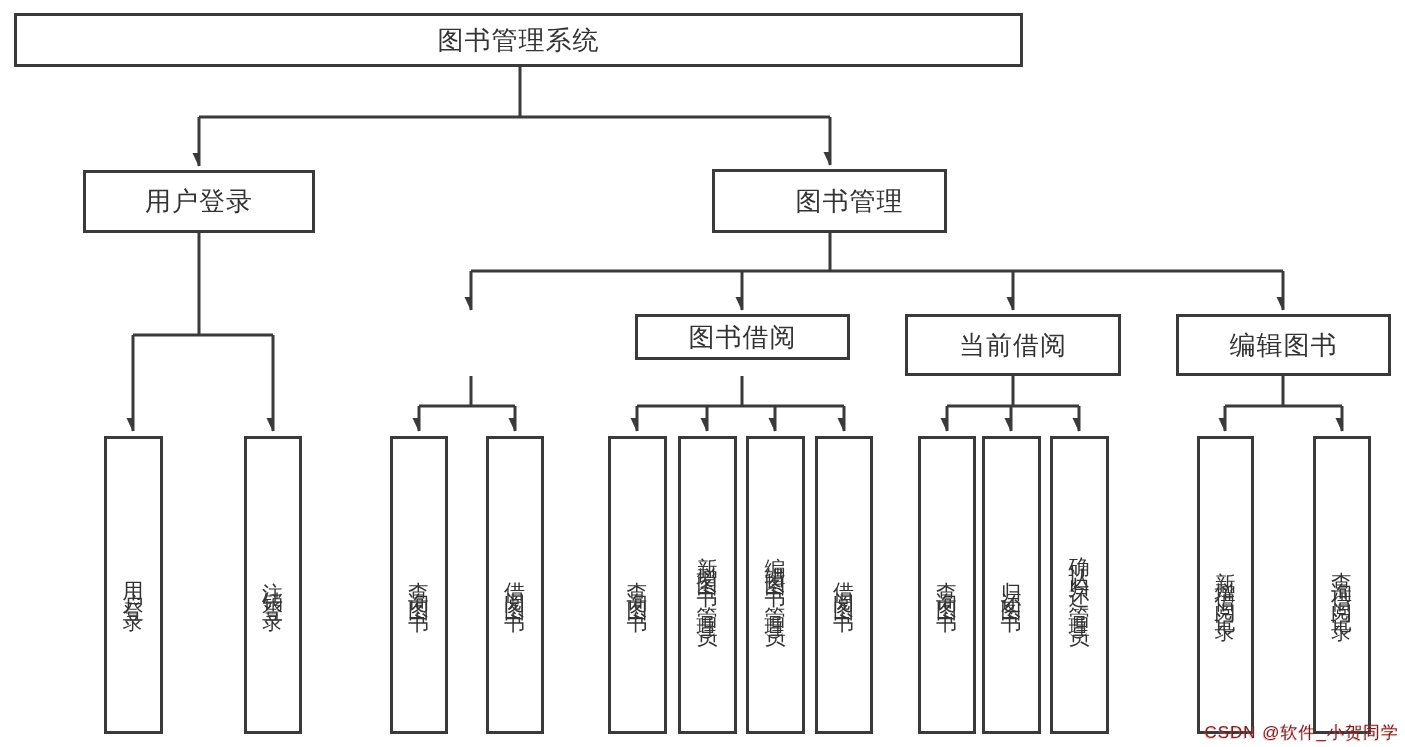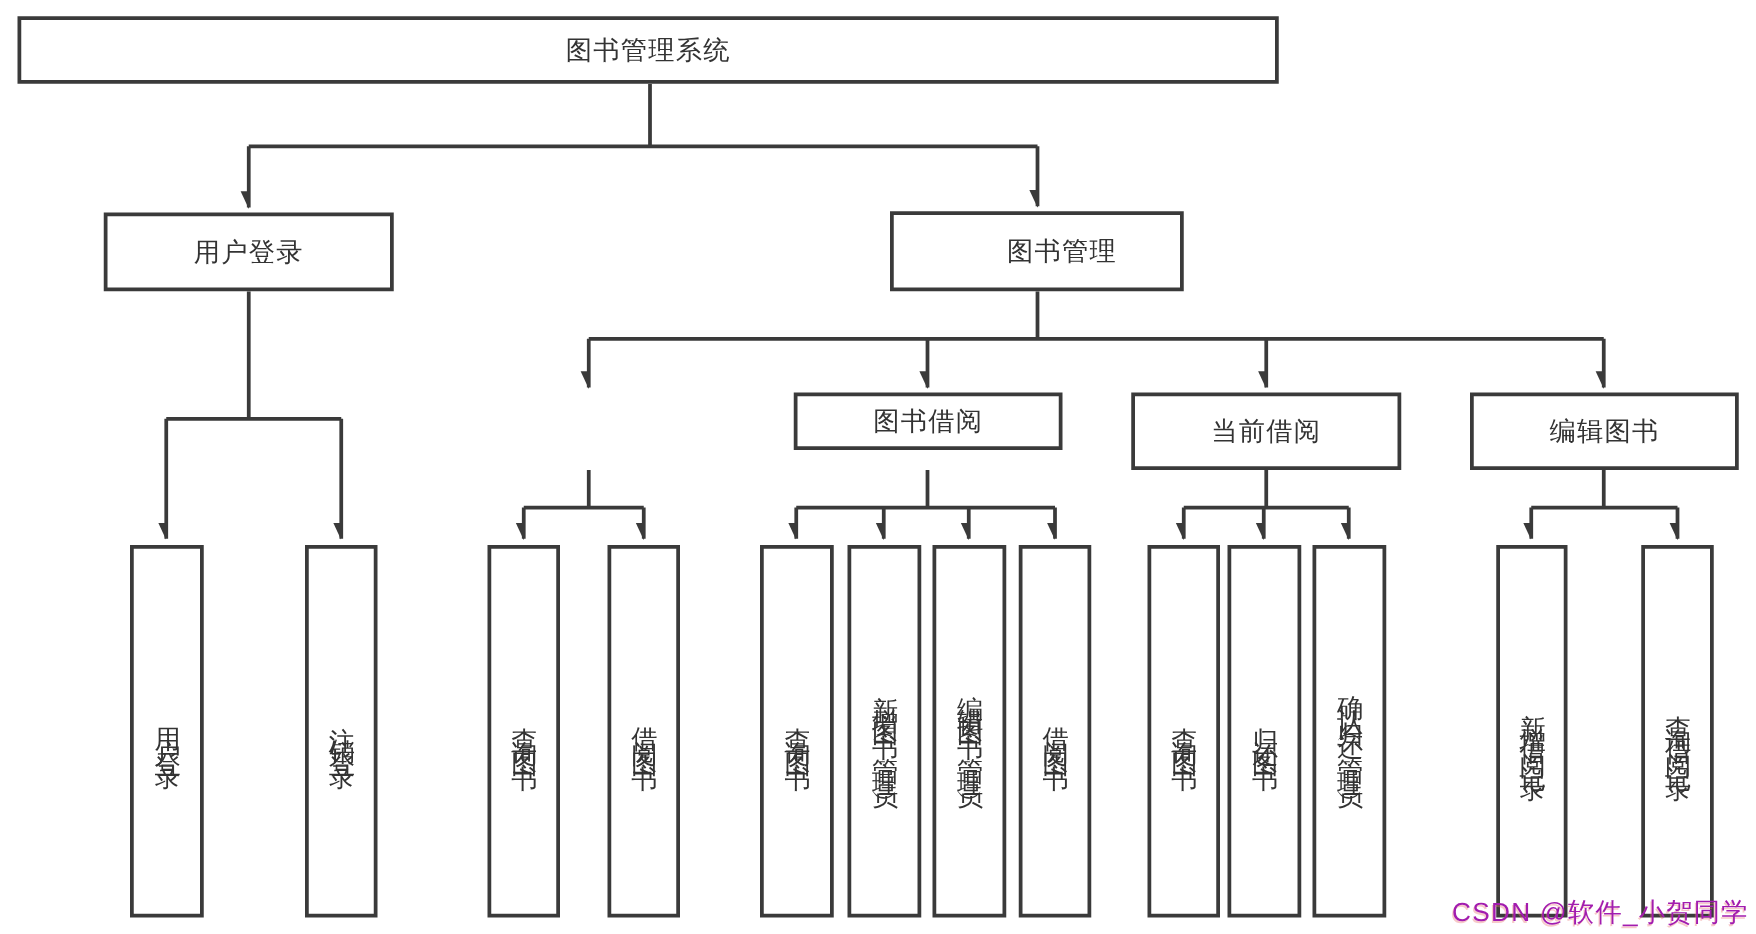--- a/index.html
+++ b/index.html
@@ -15,39 +15,39 @@
   .node{
     position:absolute;
     box-sizing:border-box;
     border:3px solid #3a3a3a;
     background:#ffffff;
     display:flex;
     align-items:center;
     justify-content:center;
   }
   .hnode{
-    font-size:21px;
+    font-size:26px;
     letter-spacing:1px;
     color:#333333;
   }
   .vnode .vtext{
     writing-mode:vertical-rl;
     text-orientation:mixed;
     font-size:21px;
     line-height:1;
     letter-spacing:10px;
     white-space:nowrap;
     color:#333333;
   }
   .watermark{
     position:absolute;
     right:6px;
     bottom:3px;
-    font-size:21px;
-    color:#a21caf;
+    font-size:17px;
+    color:#7f1d1d;
     letter-spacing:1px;
     text-shadow:-1px 1px 0 rgba(235,120,120,0.40);
     pointer-events:none;
   }
 </style>
 </head>
 <body>
 
 <div class="canvas">
 

